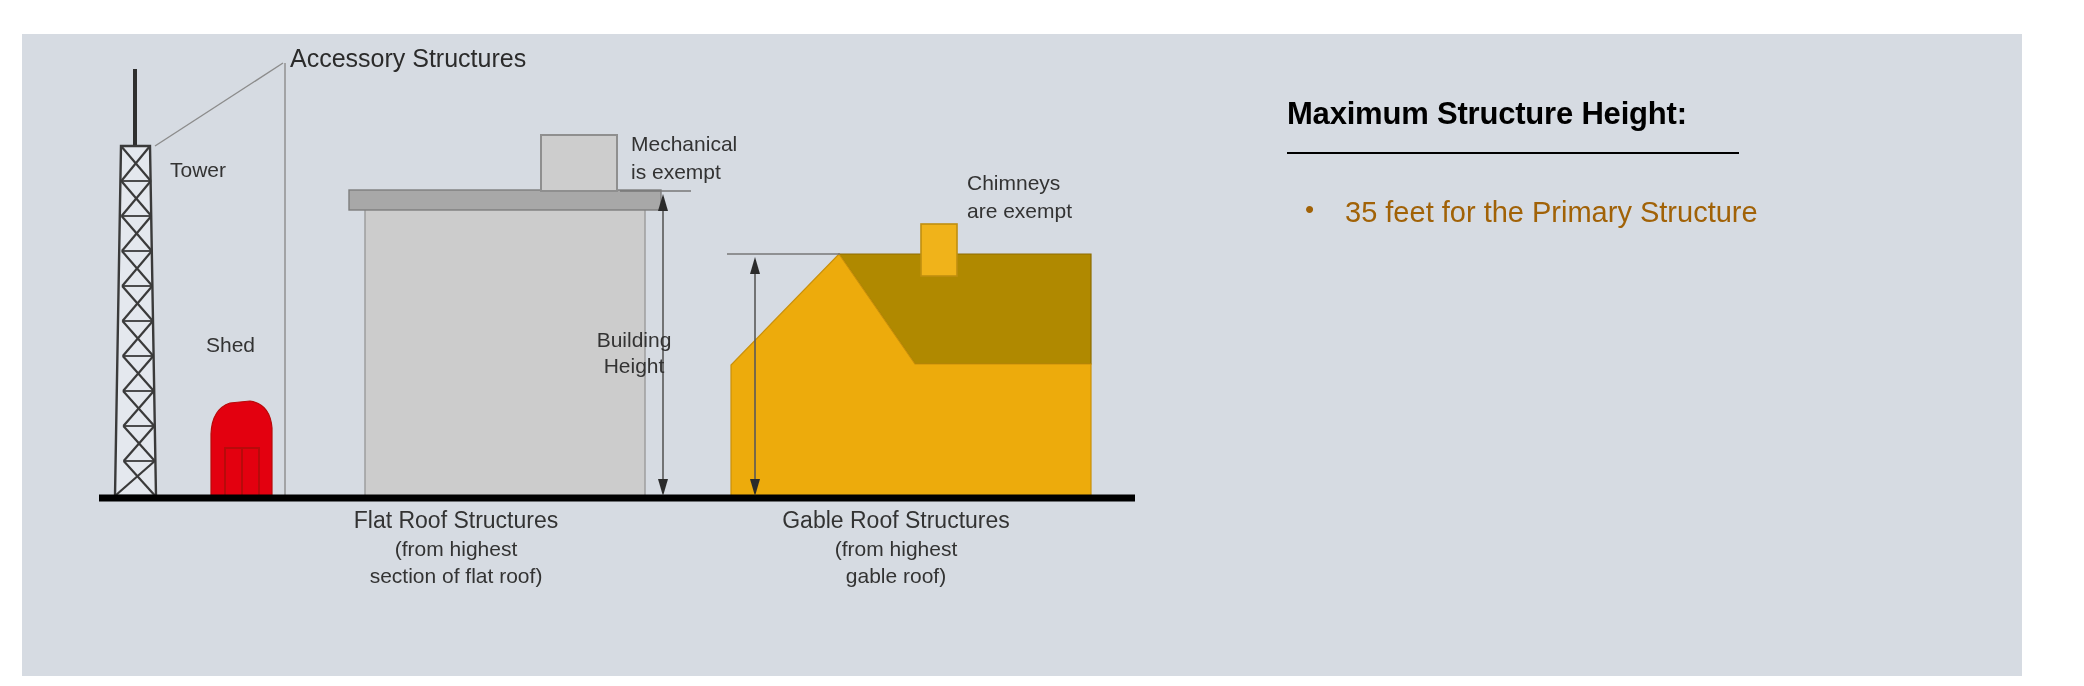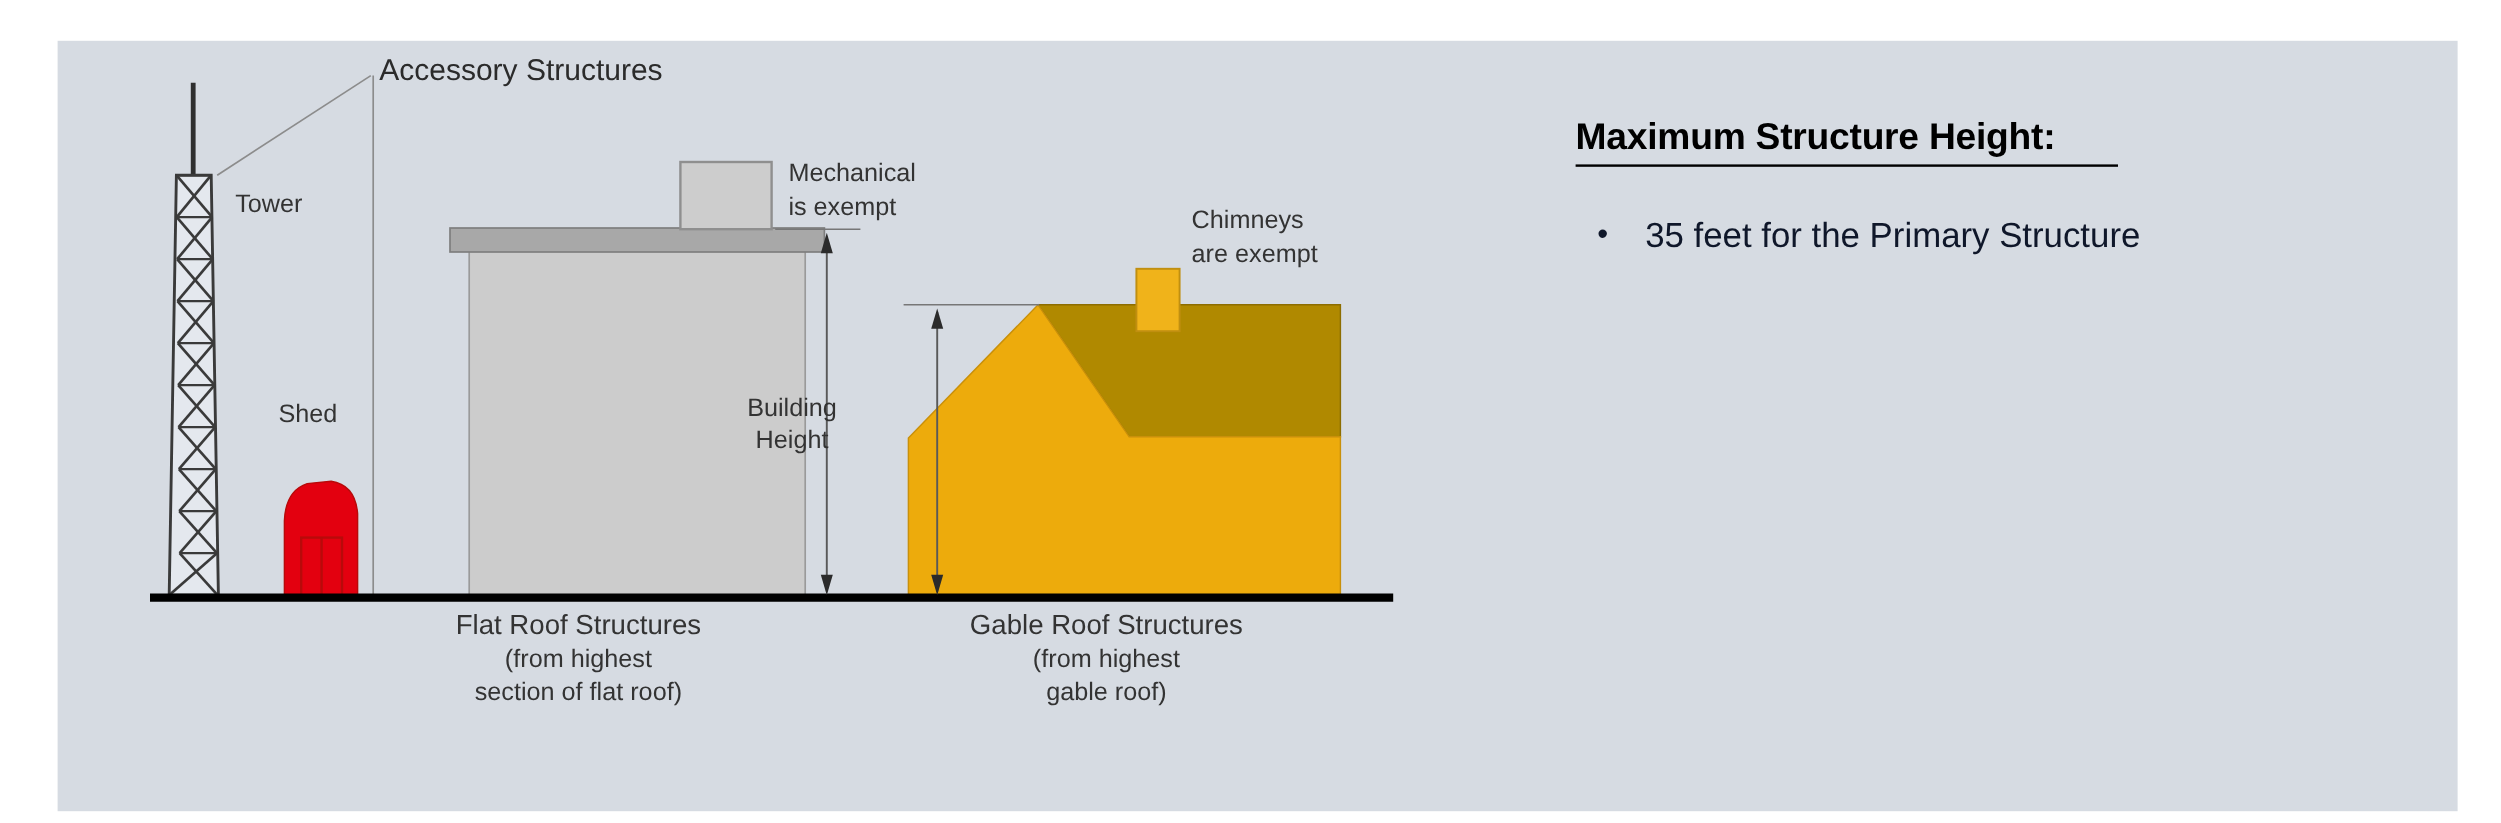--- a/index.html
+++ b/index.html
@@ -8,21 +8,21 @@
     background: #ffffff;
   }
   body {
     width: 2084px;
     height: 686px;
     font-family: "Liberation Sans", sans-serif;
     overflow: hidden;
   }
   #figure {
     position: absolute;
-    left: 48px;
+    left: 22px;
     top: 34px;
     width: 2000px;
     height: 642px;
     background: #d6dbe2;
   }
   .diagram-svg {
     position: absolute;
     left: 0;
     top: 0;
   }
@@ -32,34 +32,34 @@
     left: 1265px;
     top: 62px;
     width: 700px;
   }
   #info-heading {
     font-size: 31px;
     font-weight: bold;
     color: #000000;
     letter-spacing: -0.2px;
     display: inline-block;
-    padding-bottom: 5px;
+    padding-bottom: 20px;
     border-bottom: 2px solid #000000;
     padding-right: 52px;
     white-space: nowrap;
   }
   #bullet-list {
     list-style: none;
     margin: 38px 0 0 0;
     padding: 0 0 0 18px;
   }
   #bullet-list li {
     position: relative;
     font-size: 29px;
-    color: #0f172a;
+    color: #a16207;
     line-height: 1.42;
     padding-left: 40px;
     white-space: nowrap;
   }
   #bullet-list li::before {
     content: "\2022";
     position: absolute;
     left: 0;
     top: -1px;
     font-size: 26px;

